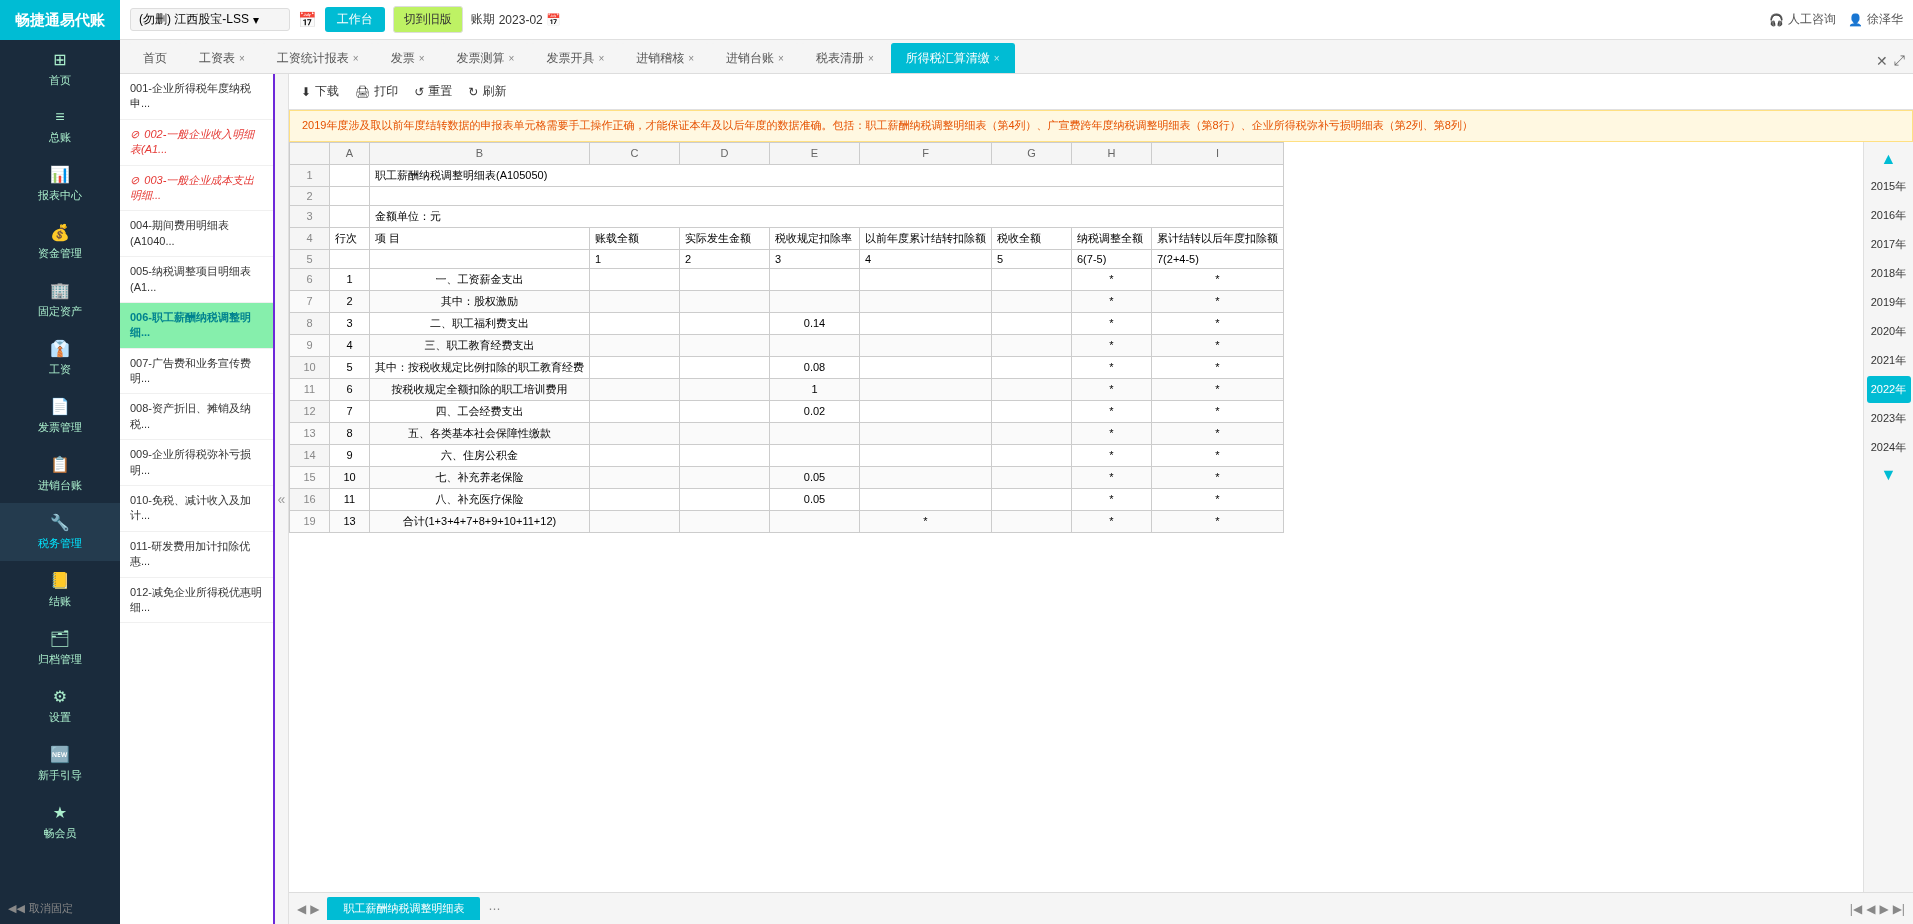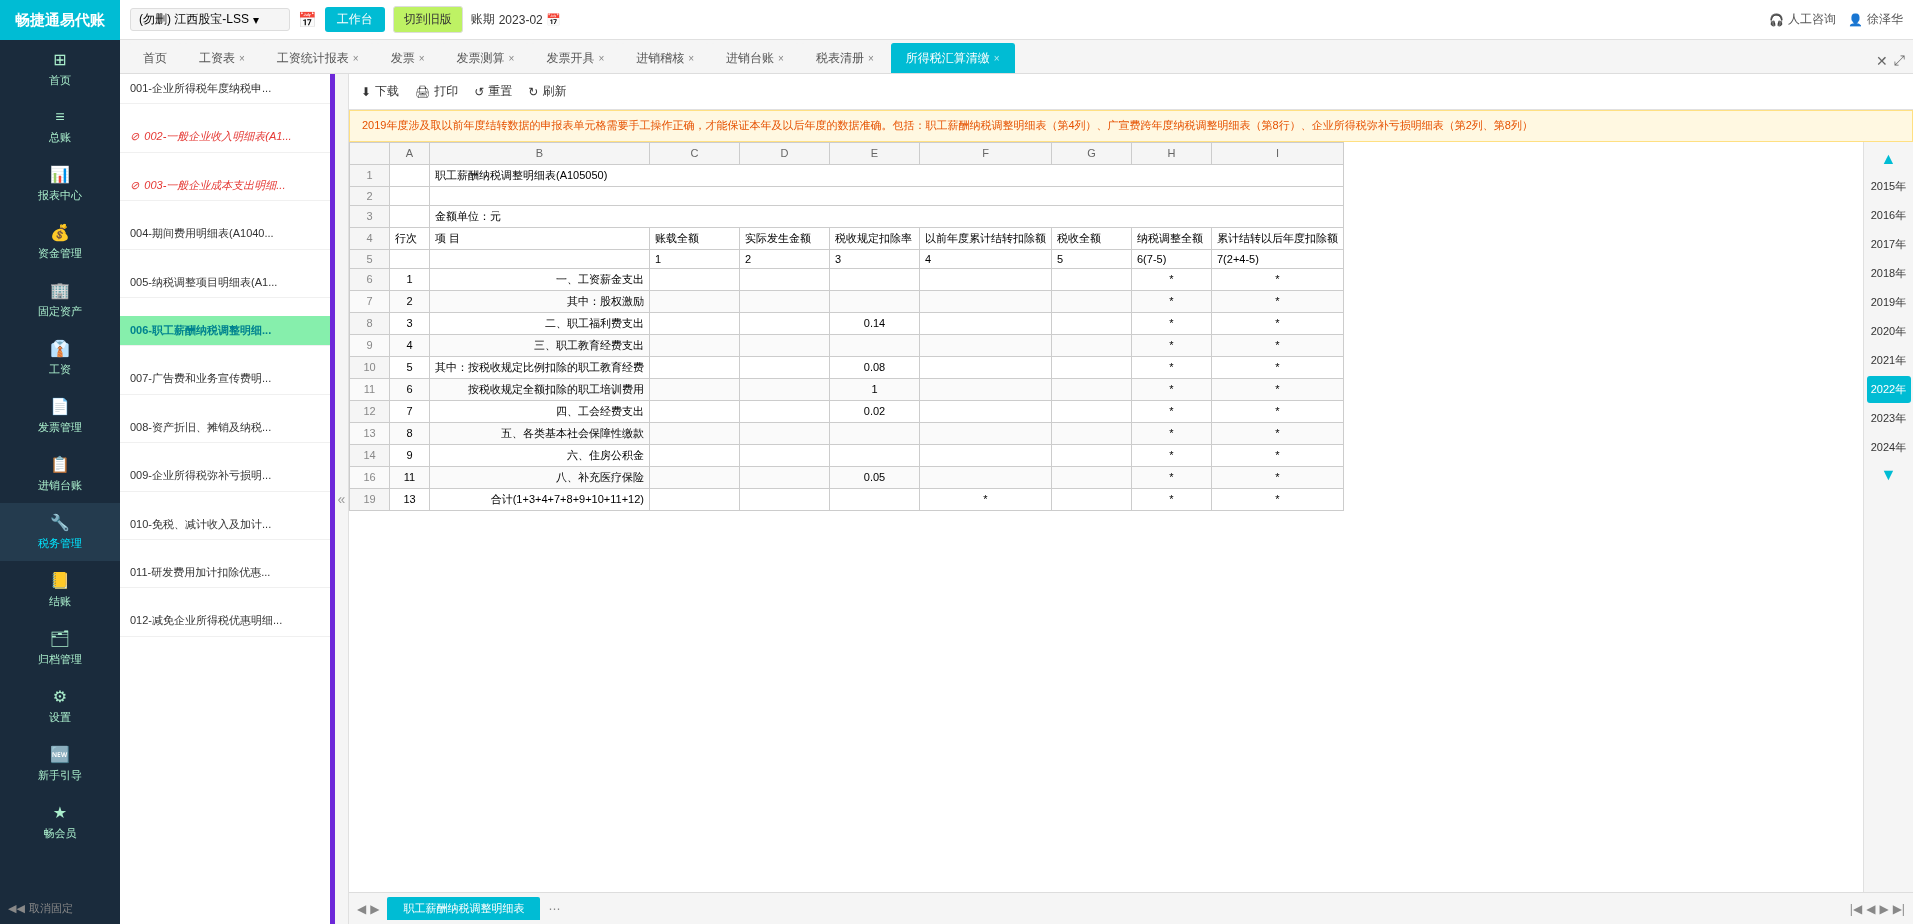--- a/index.html
+++ b/index.html
@@ -30,21 +30,21 @@
     .tab { padding: 6px 14px; font-size: 12px; cursor: pointer; border: 1px solid transparent; border-bottom: none; background: #f5f5f5; color: #555; border-radius: 3px 3px 0 0; margin-right: 2px; white-space: nowrap; display: flex; align-items: center; gap: 4px; }
     .tab.active { background: #00bcd4; color: white; border-color: #00bcd4; }
     .tab-close { font-size: 10px; color: inherit; opacity: 0.7; }
     .tabs-right { margin-left: auto; display: flex; align-items: center; gap: 6px; padding-bottom: 4px; }
     .tabs-right-btn { font-size: 14px; cursor: pointer; color: #666; }
 
     
     .content { flex: 1; display: flex; overflow: hidden; }
 
     
-    .left-panel { width: 215px; border-right: 5px solid #6d28d9; display: flex; flex-direction: column; overflow-y: auto; flex-shrink: 0; background: #fff; gap: 18px; }
+    .left-panel { width: 155px; border-right: 2px solid #6d28d9; display: flex; flex-direction: column; overflow-y: auto; flex-shrink: 0; background: #fff; }
     .left-item { padding: 7px 10px; font-size: 11px; color: #333; cursor: pointer; border-bottom: 1px solid #f0f0f0; line-height: 1.4; }
     .left-item.active { background: #86efac; color: #00838f; font-weight: bold; }
     .left-item.error { color: #e53935; font-style: italic; }
     .left-item .err-icon { color: #e53935; margin-right: 2px; }
     .left-panel-collapse { width: 14px; background: #f5f5f5; border-right: 1px solid #e0e0e0; cursor: pointer; display: flex; align-items: center; justify-content: center; color: #999; font-size: 14px; flex-shrink: 0; }
 
     
     .sheet-area { flex: 1; display: flex; flex-direction: column; overflow: hidden; position: relative; }
     .sheet-toolbar { height: 36px; background: #fff; border-bottom: 1px solid #e0e0e0; display: flex; align-items: center; padding: 0 12px; gap: 16px; flex-shrink: 0; }
     .sheet-toolbar-btn { display: flex; align-items: center; gap: 4px; cursor: pointer; color: #333; font-size: 12px; }
@@ -52,21 +52,21 @@
 
     
     .spreadsheet-wrapper { flex: 1; overflow: auto; position: relative; }
     table.spreadsheet { border-collapse: collapse; font-size: 11px; min-width: 900px; }
     table.spreadsheet th, table.spreadsheet td { border: 1px solid #ccc; padding: 3px 5px; white-space: nowrap; }
     table.spreadsheet .row-num { background: #f5f5f5; text-align: center; width: 30px; color: #888; font-weight: normal; }
     table.spreadsheet .col-header { background: #f5f5f5; text-align: center; color: #666; font-weight: normal; height: 22px; min-width: 40px; }
     .data-row td { background: #fff; }
     .data-row:nth-child(odd) td { background: #fafafa; }
     .cell-item-num { text-align: center; }
-    .cell-item-name { text-align: right; }
+    .cell-item-name { text-align: center; }
     .cell-value { text-align: center; }
 
     
     .year-panel { width: 50px; background: #f5f5f5; border-left: 1px solid #e0e0e0; display: flex; flex-direction: column; align-items: center; padding: 4px 0; overflow: hidden; flex-shrink: 0; }
     .year-item { width: 44px; text-align: center; padding: 6px 2px; font-size: 11px; color: #333; cursor: pointer; border-radius: 3px; margin: 1px 0; }
     .year-item.active { background: #00bcd4; color: white; }
     .year-nav { font-size: 16px; color: #00bcd4; cursor: pointer; padding: 4px; }
 
     
     .bottom-bar { height: 32px; background: #f5f5f5; border-top: 1px solid #ddd; display: flex; align-items: center; padding: 0 8px; flex-shrink: 0; }
@@ -434,20 +434,32 @@
       <td class="cell-item-name" style="min-width:200px;">六、住房公积金</td>
       <td class="cell-value"></td>
       <td class="cell-value"></td>
       <td class="cell-value"></td>
       <td class="cell-value"></td>
       <td class="cell-value"></td>
       <td class="cell-value">*</td>
       <td class="cell-value">*</td>
     </tr>
                 <tr class="data-row">
+      <td class="row-num">15</td>
+      <td class="cell-item-num">10</td>
+      <td class="cell-item-name" style="min-width:200px;">七、补充养老保险</td>
+      <td class="cell-value"></td>
+      <td class="cell-value"></td>
+      <td class="cell-value">0.05</td>
+      <td class="cell-value"></td>
+      <td class="cell-value"></td>
+      <td class="cell-value">*</td>
+      <td class="cell-value">*</td>
+    </tr>
+                <tr class="data-row">
       <td class="row-num">16</td>
       <td class="cell-item-num">11</td>
       <td class="cell-item-name" style="min-width:200px;">八、补充医疗保险</td>
       <td class="cell-value"></td>
       <td class="cell-value"></td>
       <td class="cell-value">0.05</td>
       <td class="cell-value"></td>
       <td class="cell-value"></td>
       <td class="cell-value">*</td>
       <td class="cell-value">*</td>

